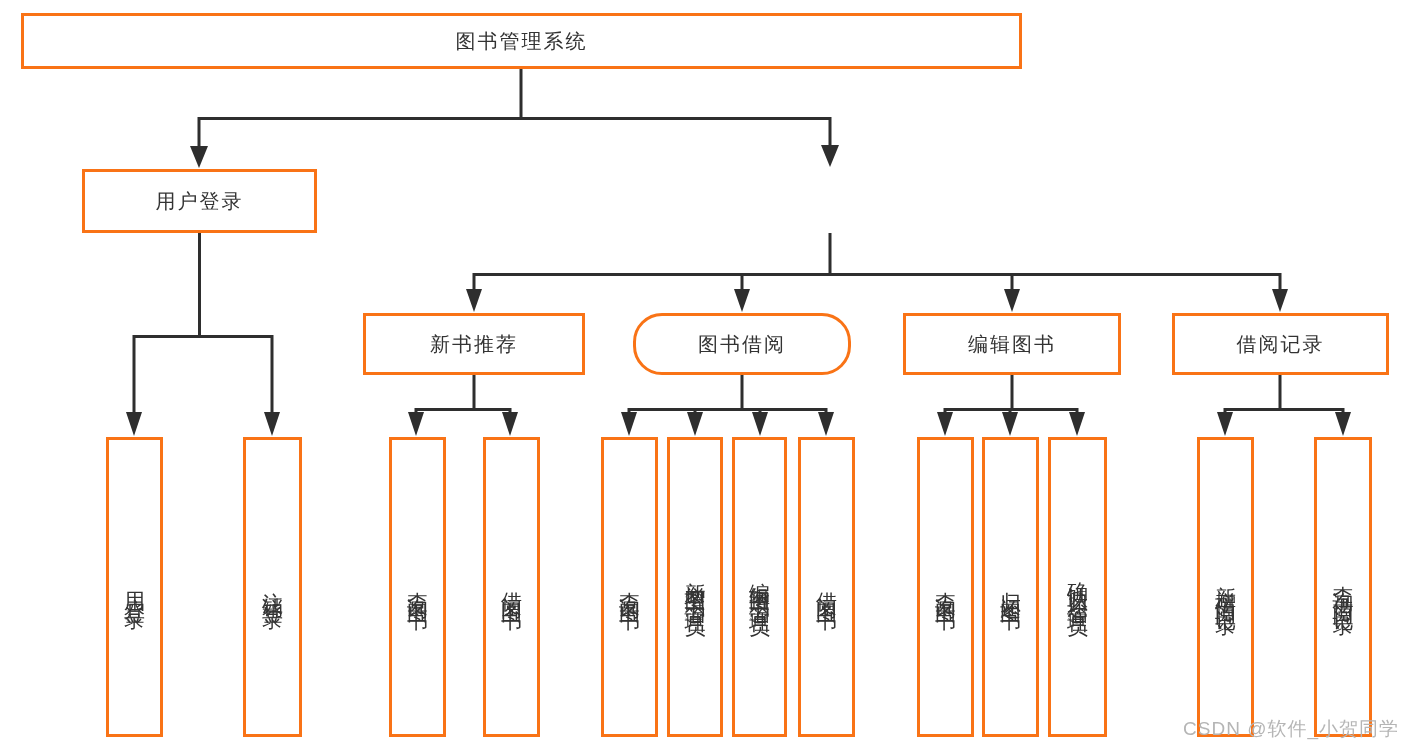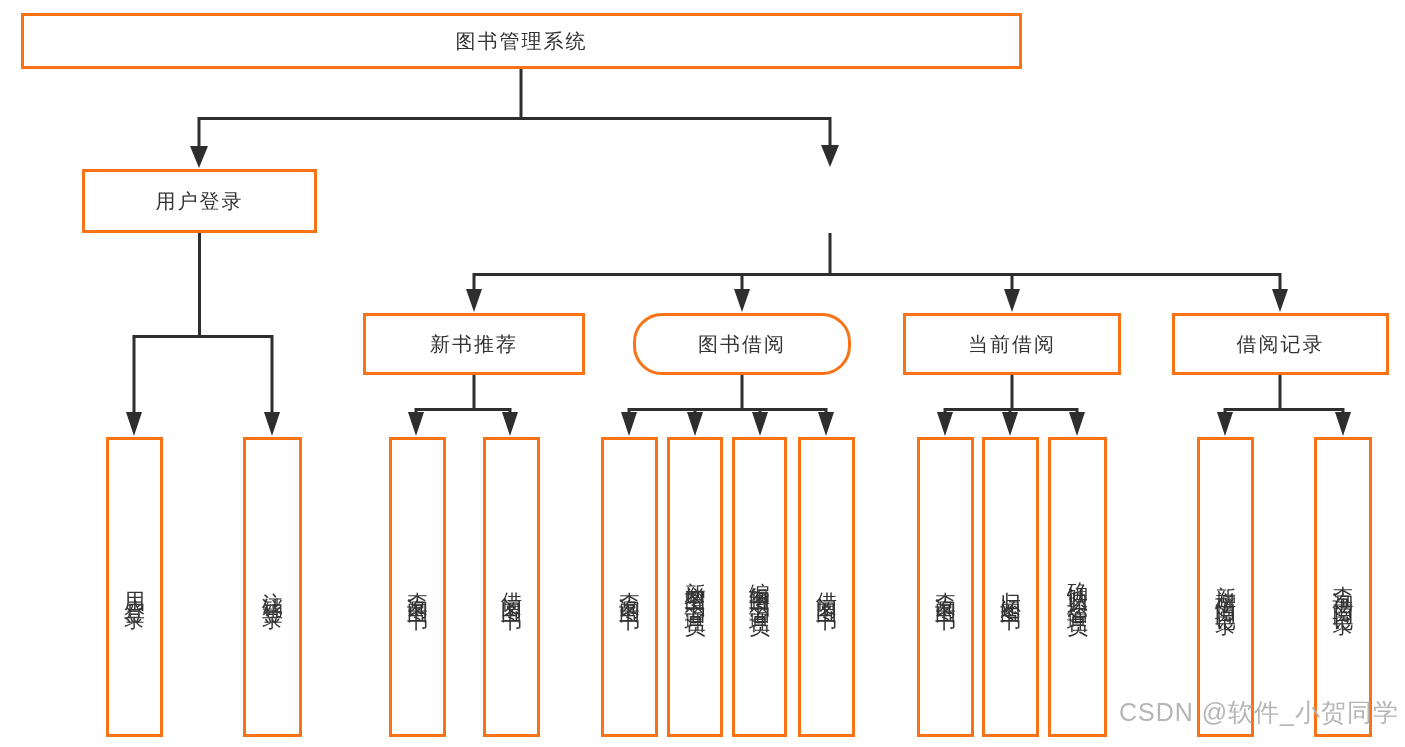--- a/index.html
+++ b/index.html
@@ -37,22 +37,22 @@
     text-orientation: mixed;
     font-size: 21px;
     letter-spacing: 6px;
     line-height: 1.15;
     white-space: nowrap;
   }
   .vtext.long { letter-spacing: 5px; }
   #watermark {
     position: absolute;
     right: 6px;
-    bottom: 18px;
-    font-size: 25px;
+    bottom: 5px;
+    font-size: 19px;
     color: #b5b5b5;
     letter-spacing: 1px;
     z-index: 2;
     white-space: nowrap;
   }
 </style>
 </head>
 <body>
 
 <div id="stage">
@@ -105,21 +105,21 @@
     <span class="hlabel">用户登录</span>
   </div>
 
   <div class="box" style="left:363px; top:313px; width:222px; height:62px;">
     <span class="hlabel">新书推荐</span>
   </div>
   <div class="box" style="left:633px; top:313px; width:218px; height:62px;border-radius:29px;">
     <span class="hlabel">图书借阅</span>
   </div>
   <div class="box" style="left:903px; top:313px; width:218px; height:62px;">
-    <span class="hlabel">当前借阅</span>
+    <span class="hlabel">编辑图书</span>
   </div>
   <div class="box" style="left:1172px; top:313px; width:217px; height:62px;">
     <span class="hlabel">借阅记录</span>
   </div>
 
   <div class="box" style="left:106px; top:437px; width:57px; height:300px;">
     <span class="vtext">用户登录</span>
   </div>
   <div class="box" style="left:243px; top:437px; width:59px; height:300px;">
     <span class="vtext">注销登录</span>

